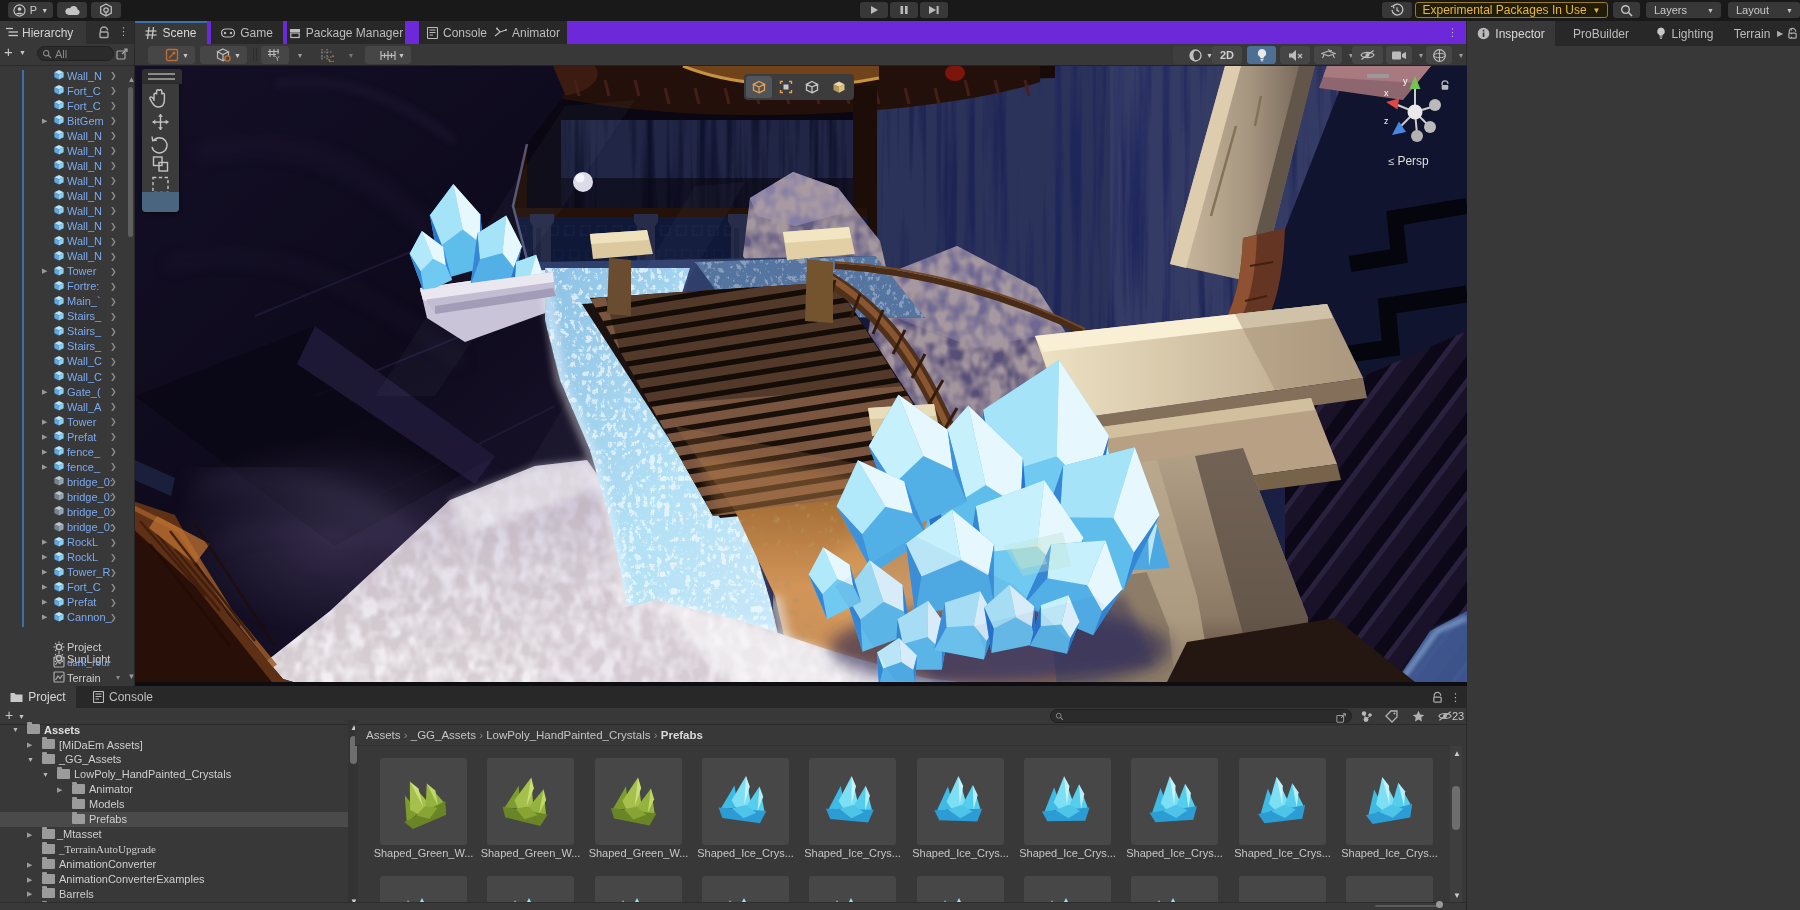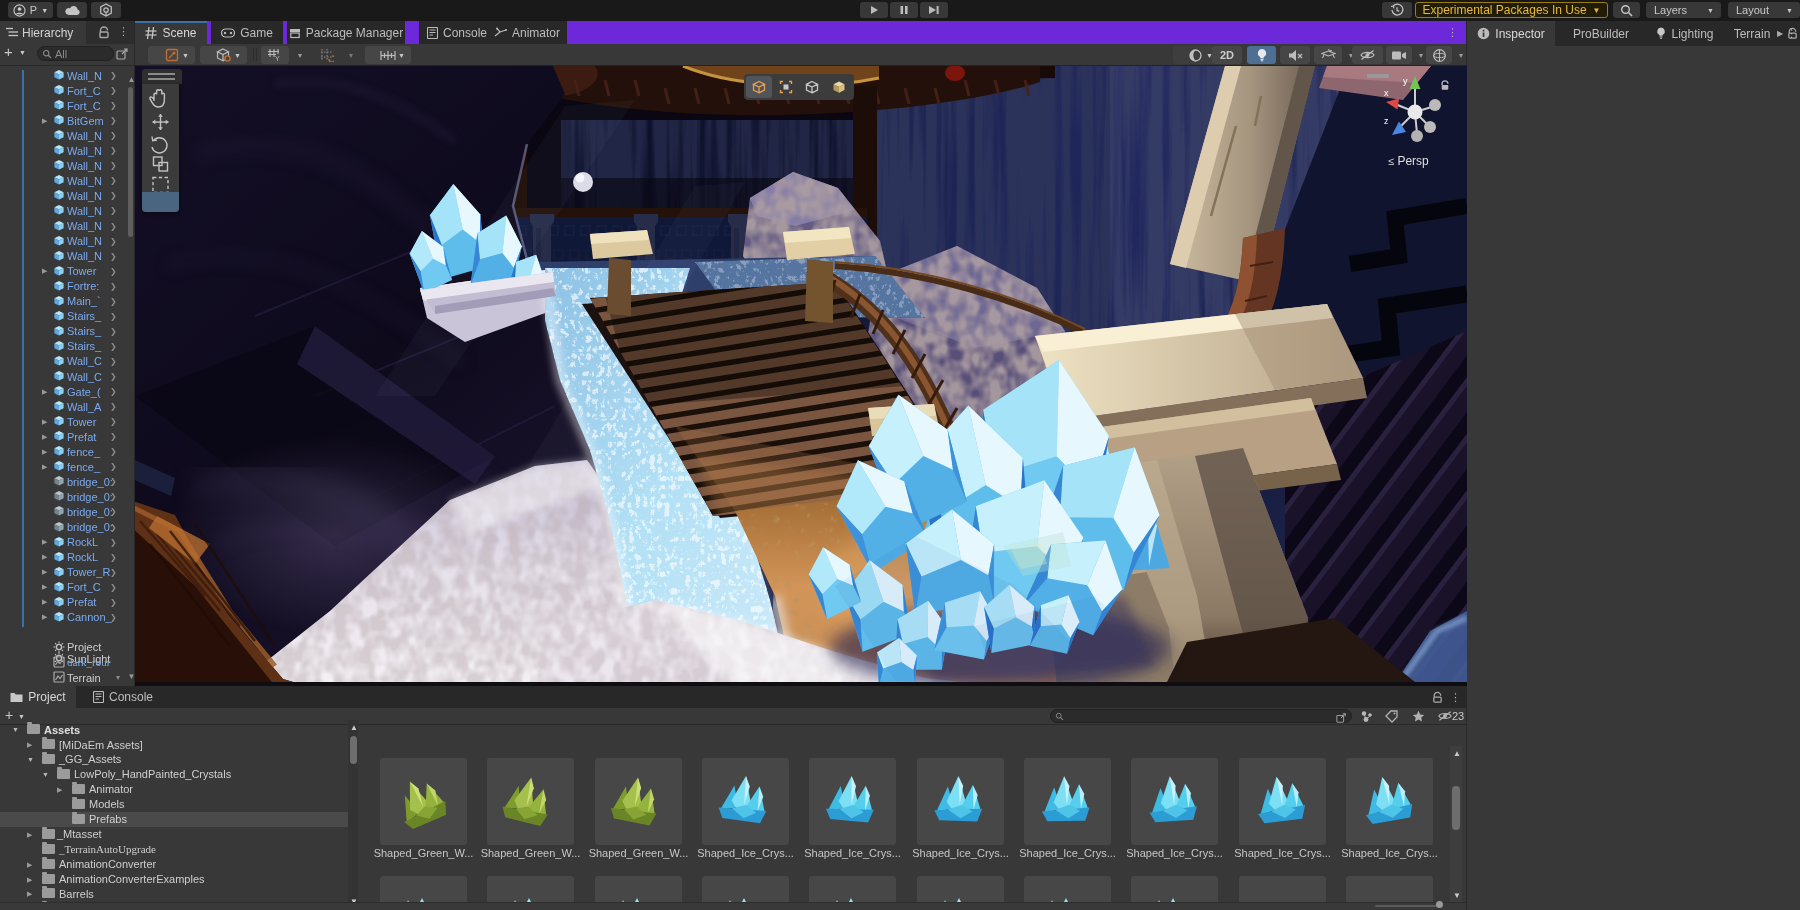--- a/index.html
+++ b/index.html
@@ -1354,20 +1354,23 @@
       </div>
 <div class="prow" style="left:0;top:215.4px;width:352px;">
         <span class="ar" style="left:27px;color:#9a9a9a">▶</span>
         <div class="fold" style="left:42px"></div>
         <span style="position:absolute;left:59px;white-space:nowrap">BitGem</span>
       </div>
 <div class="sbtrack" style="left:348px;top:34px;width:10px;height:190px;background:#333"></div>
 <div class="sbarrow" style="left:350px;top:38px;color:#ccc">▲</div>
 <div class="sbthumb" style="left:349.5px;top:50px;width:7px;height:28px;background:#6e6e6e"></div>
 <div class="sbarrow" style="left:350px;top:212px;color:#ccc">▼</div>
+<div style="position:absolute;left:355px;top:39px;width:1095px;height:21px;background:#383838;border-bottom:1px solid #303030">
+        <span style="position:absolute;left:11px;top:4px;font-size:11.5px;color:#c4c4c4">Assets <span style="color:#888">›</span> _GG_Assets <span style="color:#888">›</span> LowPoly_HandPainted_Crystals <span style="color:#888">›</span> <b style="color:#dadada">Prefabs</b></span>
+      </div>
 </div>
 <svg width="0" height="0" style="position:absolute">
       <defs>
 <g id="gcr">
           <path d="M16 54 L24 26 L32 48 Z" fill="#7e9c2e"></path>
           <path d="M24 42 L34 14 L44 40 L36 56 Z" fill="#a5c04c"></path>
           <path d="M34 14 L40 24 L38 44 Z" fill="#ccdf76"></path>
           <path d="M40 46 L50 22 L60 46 L52 58 Z" fill="#93b23e"></path>
           <path d="M50 22 L56 32 L53 48 Z" fill="#c2d668"></path>
           <path d="M14 52 L62 46 L58 60 L20 62 Z" fill="#6a8526"></path>

